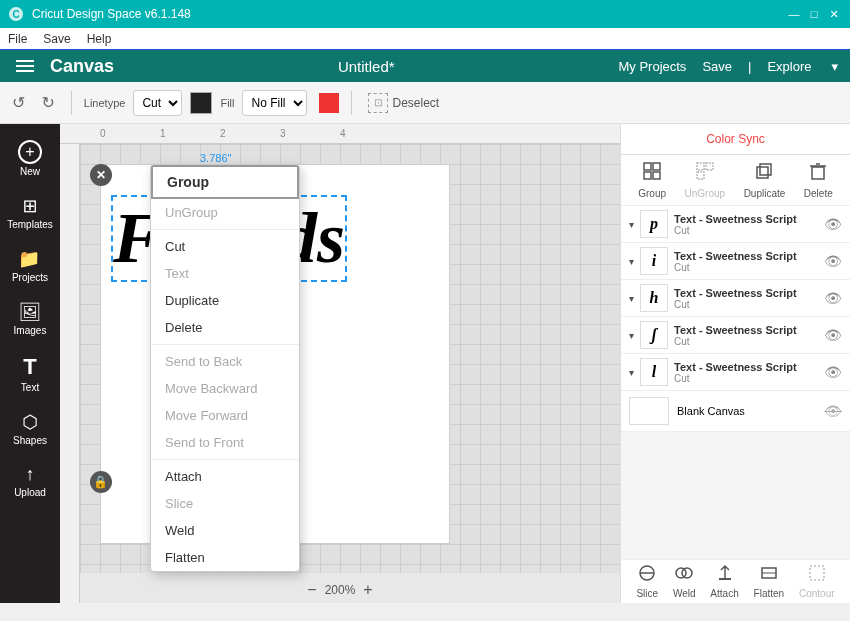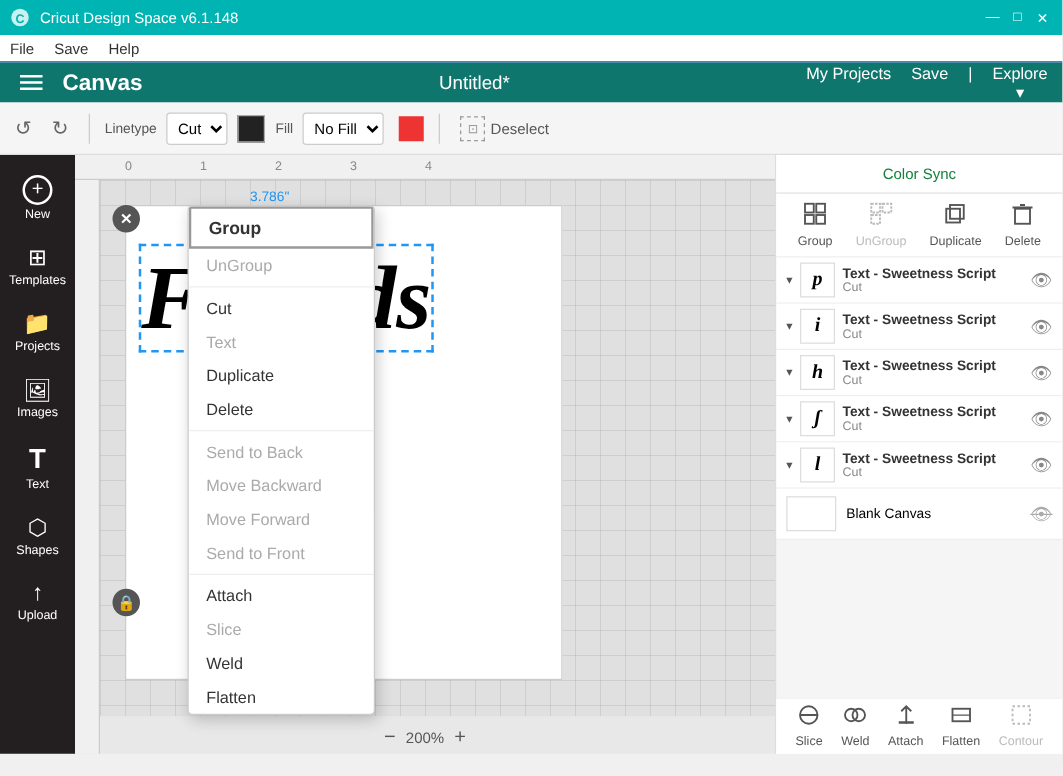--- a/index.html
+++ b/index.html
@@ -43,27 +43,27 @@
       gap: 12px;
     }
     .hamburger-btn {
       color: white; font-size: 18px; cursor: pointer; background: none; border: none;
       display: flex; flex-direction: column; gap: 3px; padding: 4px;
     }
     .hamburger-line { width: 18px; height: 2px; background: white; }
     .canvas-title { color: white; font-size: 18px; font-weight: bold; }
     .header-spacer { flex: 1; }
     .header-project-title { color: white; font-size: 15px; font-weight: 500; }
-    .header-right { display: flex; align-items: flex-start; gap: 16px; }
+    .header-right { display: flex; align-items: flex-end; gap: 16px; }
     .header-link { color: white; font-size: 13px; cursor: pointer; text-decoration: none; }
     .header-save { color: white; font-size: 13px; cursor: pointer; }
     .header-divider { color: white; }
     .explore-btn {
-      display: flex; align-items: center; gap: 0;
-      color: white; font-size: 13px; cursor: pointer; background: none; border: none; flex-direction: column;
+      display: flex; align-items: center; gap: 20px;
+      color: white; font-size: 13px; cursor: pointer; background: none; border: none;
     }
     .make-it-btn {
       background: #4caf50; color: white; font-size: 14px; font-weight: bold;
       border: none; border-radius: 20px; padding: 8px 20px; cursor: pointer;
     }
 
     
     .toolbar {
       background: #f5f5f5;
       height: 42px;
@@ -225,21 +225,21 @@
       display: flex;
       flex-direction: column;
     }
     .right-panel-tabs {
       display: flex;
       border-bottom: 1px solid #ddd;
       background: white;
     }
     .right-panel-tab {
       flex: 1; padding: 8px; text-align: center; font-size: 12px;
-      cursor: pointer; border: none; background: none; color: #15803d;
+      cursor: pointer; border: none; background: none; color: #ef4444;
     }
     .right-panel-tab.active {
       border-bottom: 2px solid #00b4b4; color: #00b4b4; font-weight: bold;
     }
     .panel-tools {
       display: flex; align-items: center; justify-content: space-around;
       padding: 6px 8px; background: white; border-bottom: 1px solid #eee;
     }
     .panel-tool-btn {
       display: flex; flex-direction: column; align-items: center; gap: 2px;

